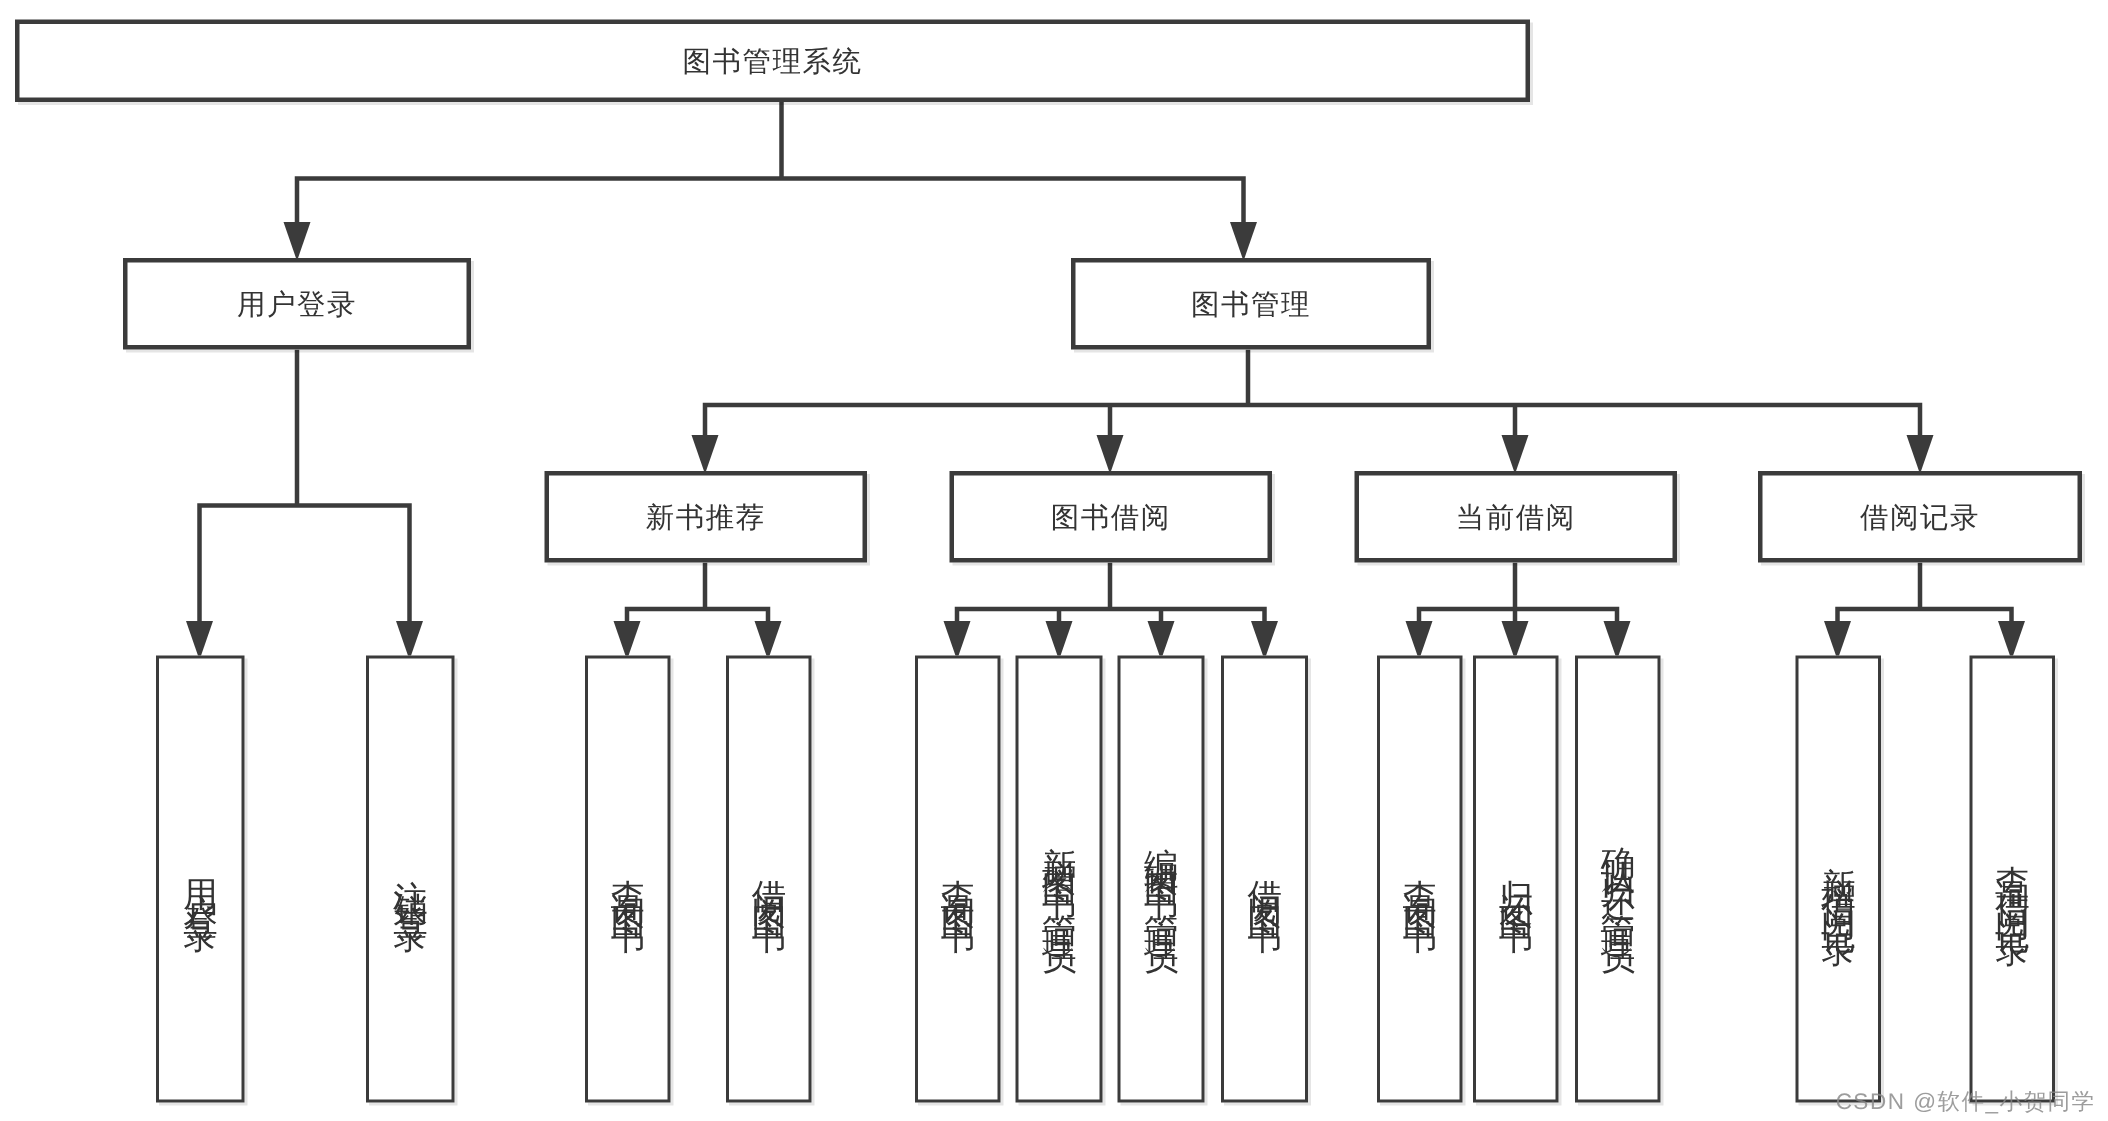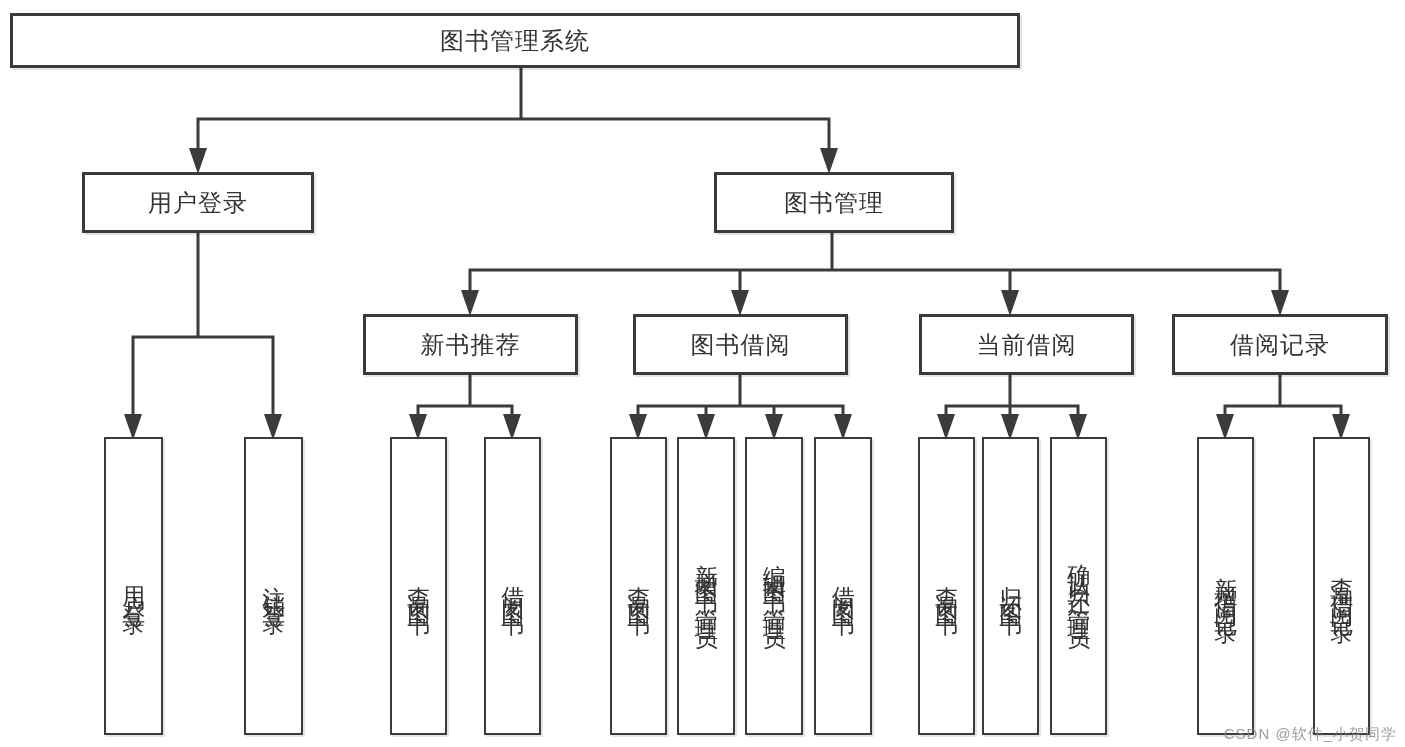--- a/index.html
+++ b/index.html
@@ -7,32 +7,32 @@
     position:relative;width:1405px;height:747px;background:#ffffff;
     font-family:"Liberation Sans",sans-serif;color:#333333;overflow:hidden;
   }
   .connector-layer{position:absolute;left:0;top:0;width:1405px;height:747px;}
   .bx{
     position:absolute;box-sizing:border-box;background:#ffffff;
     border:3px solid #3b3b3b;display:flex;align-items:center;justify-content:center;
     box-shadow:2px 2px 0 rgba(0,0,0,0.10);
   }
   .bx.leaf{border-width:2.5px;}
-  .h .lbl{font-size:24px;letter-spacing:1px;white-space:nowrap;font-family:Liberation Mono, monospace;}
+  .h .lbl{font-size:19px;letter-spacing:1px;white-space:nowrap;font-family:Liberation Mono, monospace;}
   .v .lbl{
     writing-mode:vertical-rl;text-orientation:mixed;
     font-size:23px;letter-spacing:9px;line-height:1.1;white-space:nowrap;
   }
   
   #n-root  {left:10px;  top:13px;  width:1010px; height:55px;}
   #n-login {left:82px;  top:172px; width:232px;  height:61px;}
   #n-mgmt  {left:714px; top:172px; width:240px;  height:61px;text-align:center;}
   #n-new   {left:363px; top:314px; width:215px;  height:61px;}
   #n-bor   {left:633px; top:314px; width:215px;  height:61px;}
-  #n-cur   {left:903px; top:314px; width:215px;  height:61px;margin-left:16px;}
+  #n-cur   {left:903px; top:314px; width:215px;  height:61px;}
   #n-rec   {left:1172px;top:314px; width:216px;  height:61px;}
   #l-u1{left:104px;top:437px;width:59px;height:298px;}
   #l-u2{left:244px;top:437px;width:59px;height:298px;}
   #l-n1{left:390px;top:437px;width:57px;height:298px;}
   #l-n2{left:484px;top:437px;width:57px;height:298px;}
   #l-b1{left:610px;top:437px;width:57px;height:298px;}
   #l-b2{left:677px;top:437px;width:58px;height:298px;}
   #l-b3{left:745px;top:437px;width:58px;height:298px;}
   #l-b4{left:814px;top:437px;width:58px;height:298px;}
   #l-c1{left:918px;top:437px;width:57px;height:298px;}

